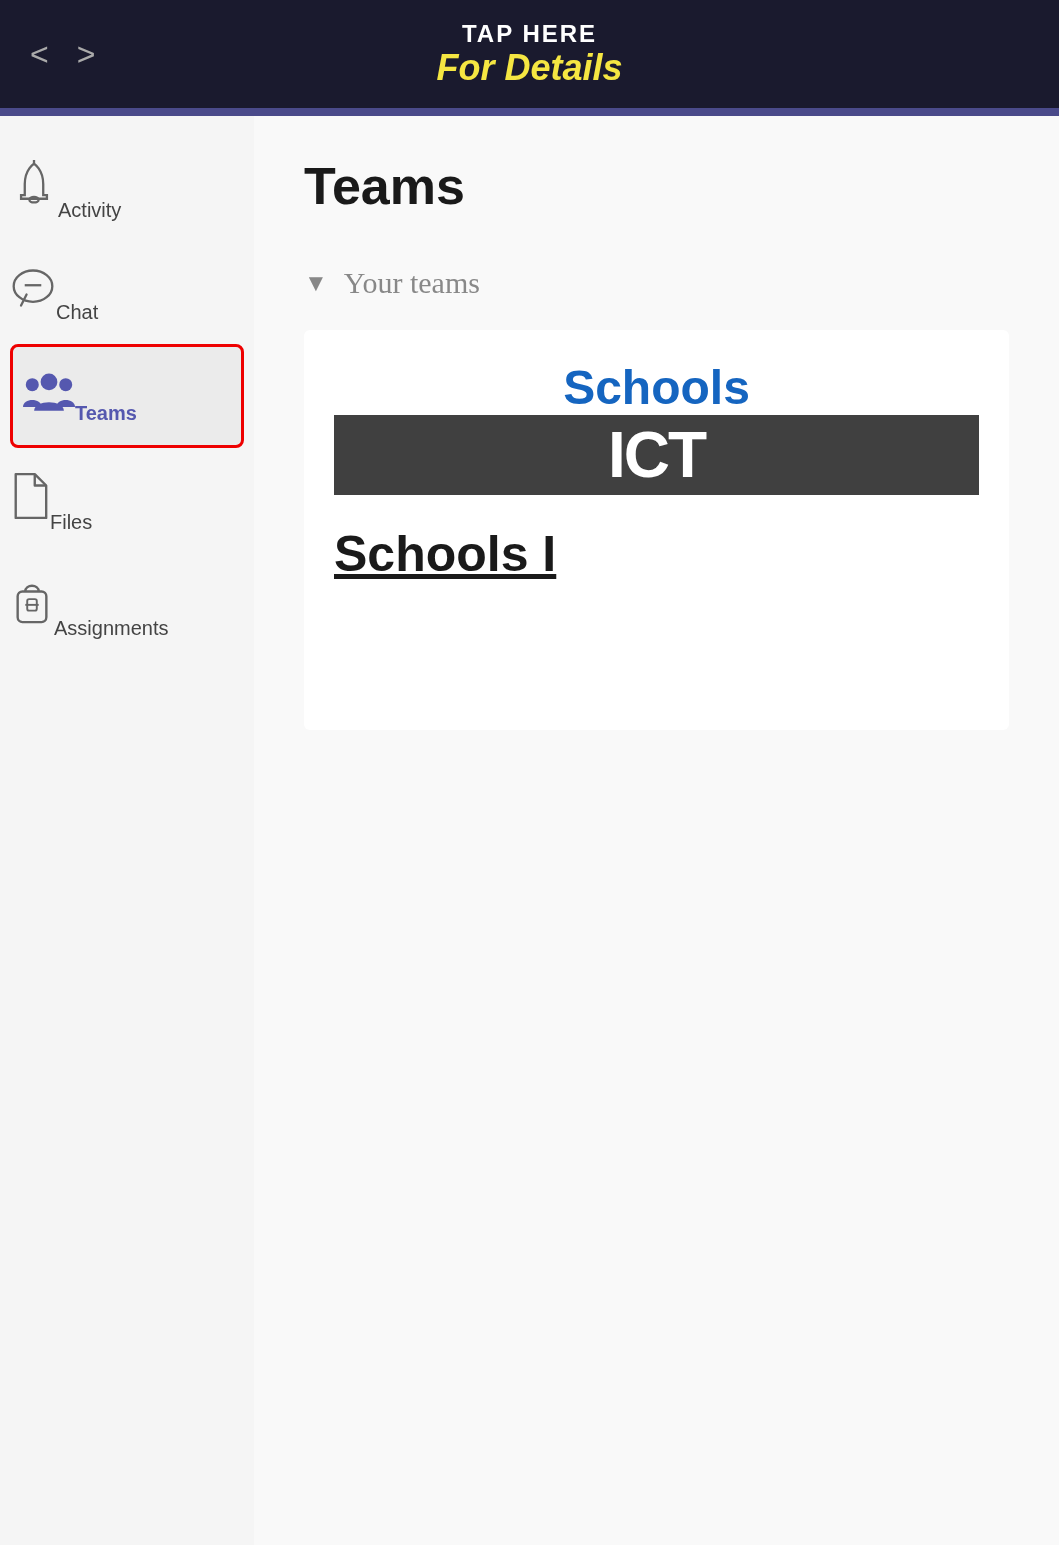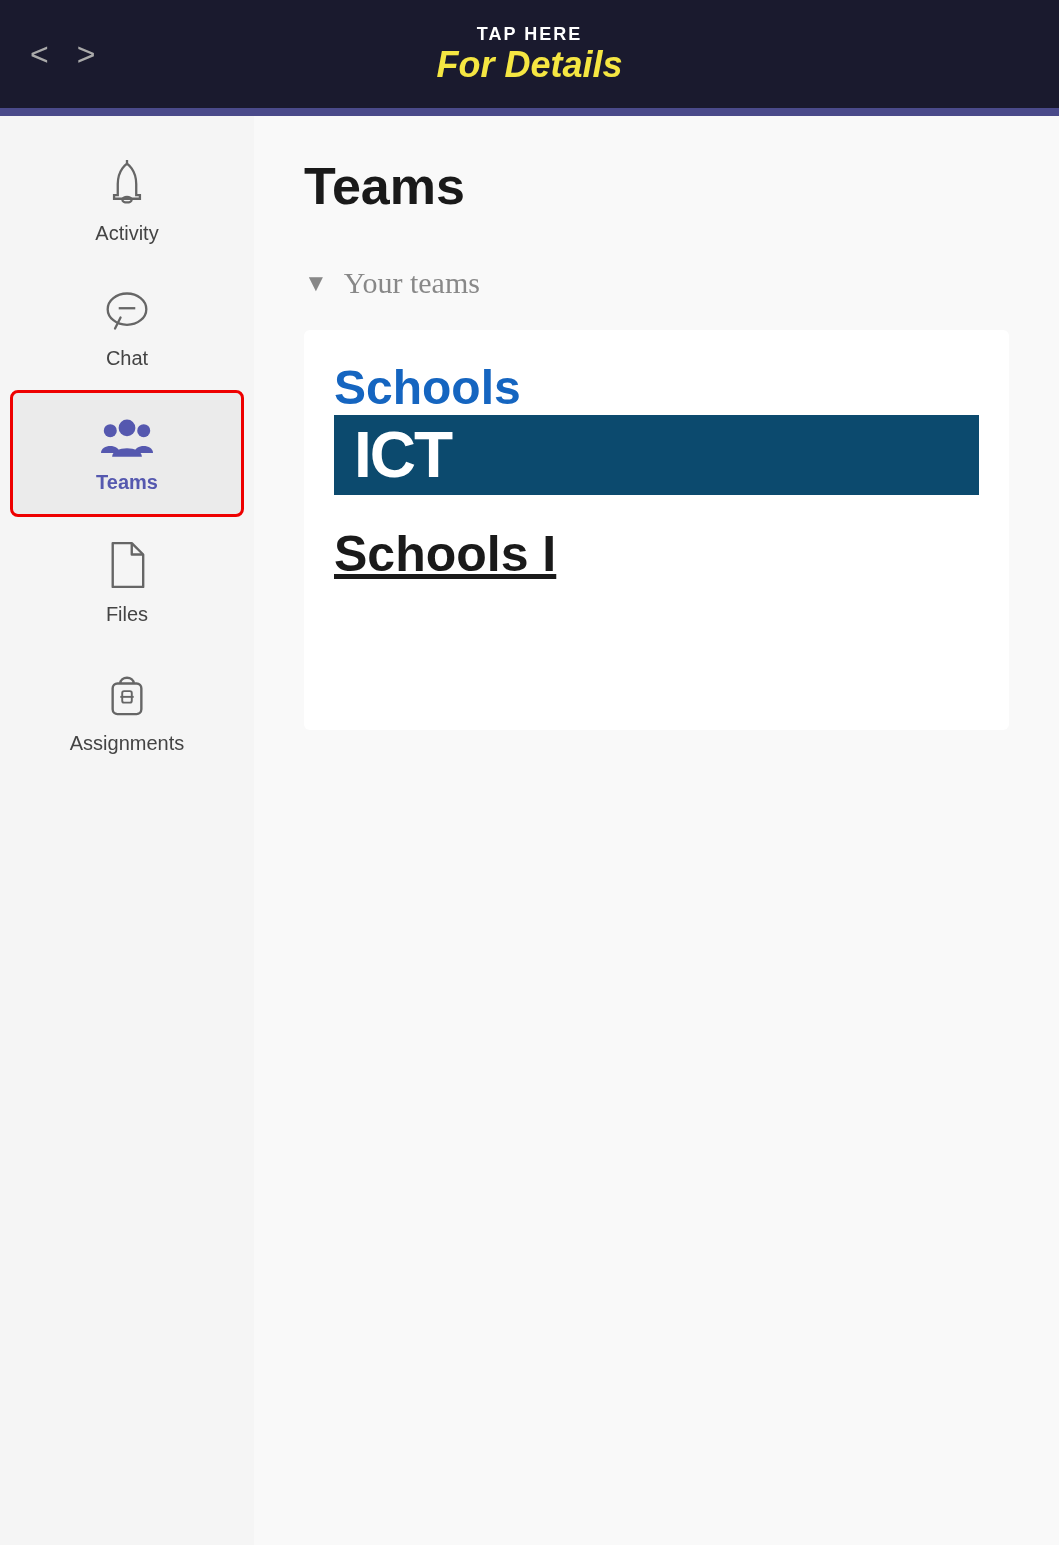--- a/index.html
+++ b/index.html
@@ -37,21 +37,21 @@
       cursor: pointer;
       font-weight: 300;
     }
 
     .banner-text-container {
       text-align: center;
     }
 
     .tap-here {
       color: #fff;
-      font-size: 18px;
+      font-size: 24px;
       font-weight: 600;
       letter-spacing: 2px;
       text-transform: uppercase;
       display: block;
     }
 
     .for-details {
       color: #f5e642;
       font-size: 36px;
       font-weight: 900;
@@ -82,22 +82,22 @@
       flex-direction: column;
       align-items: center;
       padding-top: 20px;
       gap: 0;
       flex-shrink: 0;
     }
 
     .sidebar-item {
       width: 100%;
       display: flex;
-      flex-direction: column;
-      align-items: center;
+      flex-direction: row;
+      align-items: flex-end;
       padding: 24px 10px 20px;
       cursor: pointer;
       position: relative;
     }
 
     .sidebar-item.active {
       background: #ebebeb;
       border: 3px solid #e00;
       border-radius: 8px;
       margin: 0 10px;
@@ -180,30 +180,31 @@
       padding: 30px;
       min-height: 400px;
       position: relative;
     }
 
     .ict-logo-block {
       display: flex;
       flex-direction: column;
       gap: 0;
       margin-bottom: 30px;
+      text-align: center;
     }
 
     .schools-text-top {
       font-size: 48px;
       font-weight: 700;
       color: #1565c0;
     }
 
     .ict-banner {
-      background: #0c4a6e;
+      background: #404040;
       color: #fff;
       font-size: 64px;
       font-weight: 900;
       padding: 8px 20px;
       display: inline-block;
       letter-spacing: -2px;
       line-height: 1;
     }
 
     .schools-ict-name {

